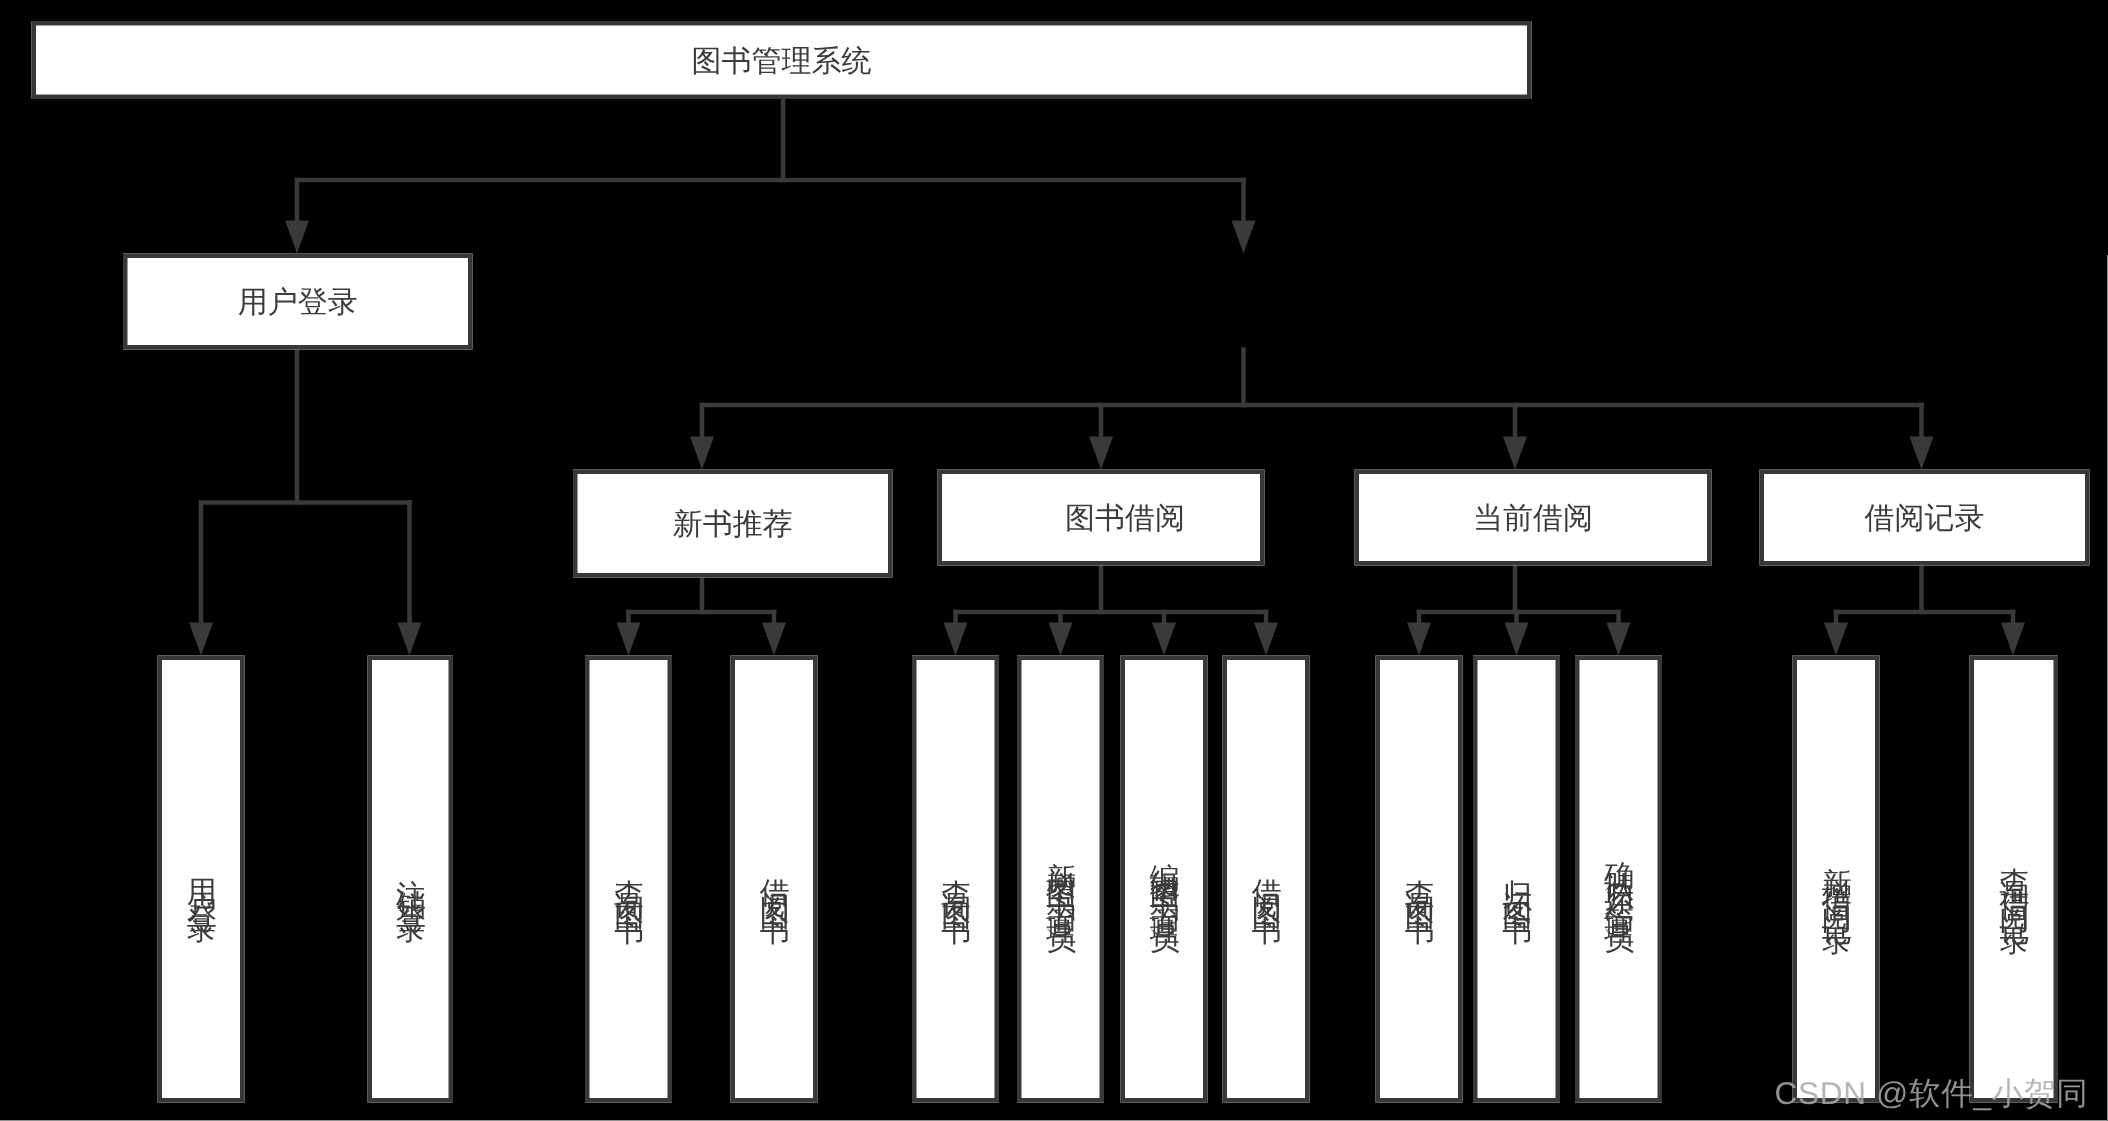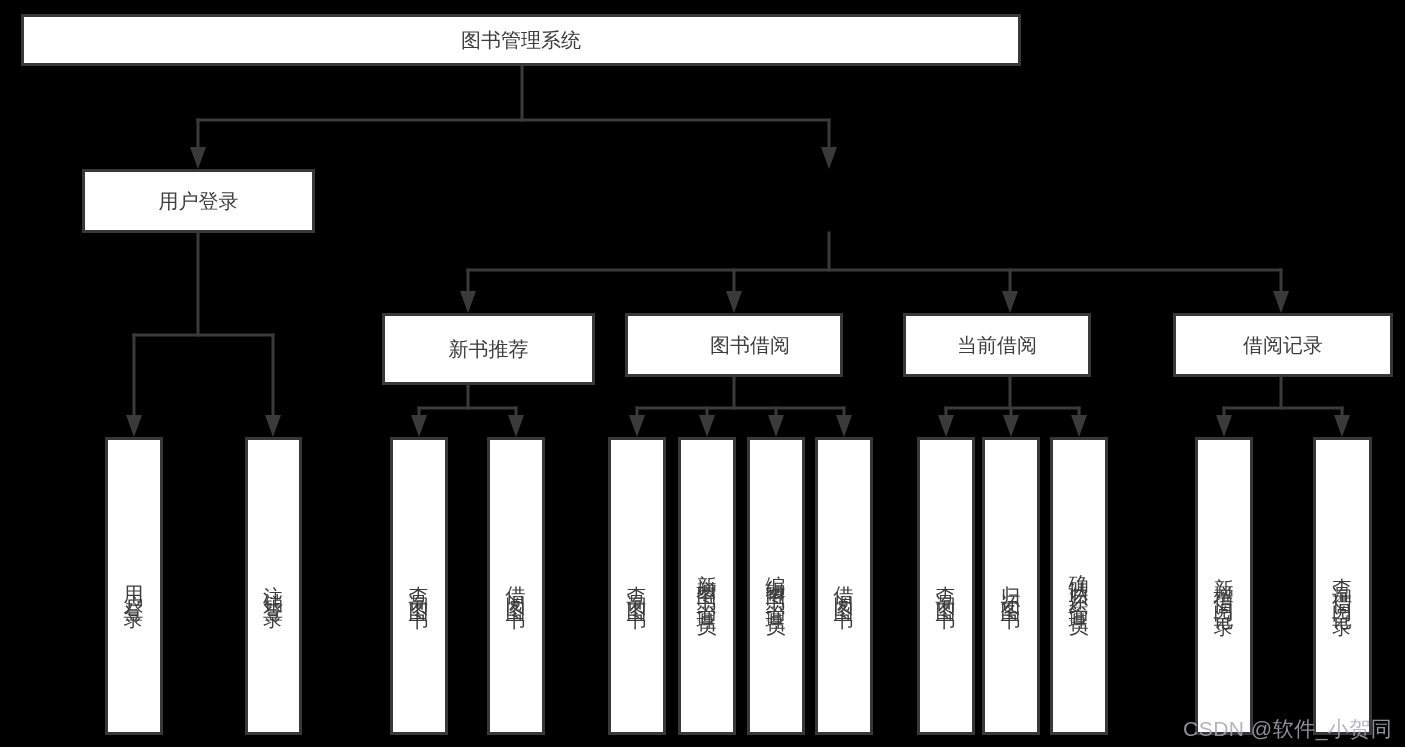--- a/index.html
+++ b/index.html
@@ -115,21 +115,21 @@
       <polygon points="1334,415 1350,415 1342,437"></polygon>
     </g>
   </svg>
 
   <div class="node" style="left:21px; top:14px; width:1000px; height:52px;">图书管理系统</div>
 
   <div class="node" style="left:82px; top:169px; width:233px; height:64px;">用户登录</div>
 
   <div class="node" style="left:362px; top:313px; width:213px; height:72px;margin-left:20px;">新书推荐</div>
   <div class="node" style="left:625px; top:313px; width:218px; height:64px;padding-left:32px;">图书借阅</div>
-  <div class="node" style="left:903px; top:313px; width:188px; height:64px;">当前借阅</div>
+  <div class="node" style="left:903px; top:313px; width:238px; height:64px;">当前借阅</div>
   <div class="node" style="left:1173px; top:313px; width:220px; height:64px;">借阅记录</div>
 
   <div class="node vnode" style="left:105px; top:437px; width:58px; height:298px;">用户登录</div>
   <div class="node vnode" style="left:245px; top:437px; width:57px; height:298px;">注销登录</div>
 
   <div class="node vnode" style="left:390px; top:437px; width:58px; height:298px;">查询图书</div>
   <div class="node vnode" style="left:487px; top:437px; width:58px; height:298px;">借阅图书</div>
 
   <div class="node vnode" style="left:608px; top:437px; width:58px; height:298px;">查询图书</div>
   <div class="node vnode" style="left:678px; top:437px; width:58px; height:298px; letter-spacing:6px;">新增图书（管理员）</div>

